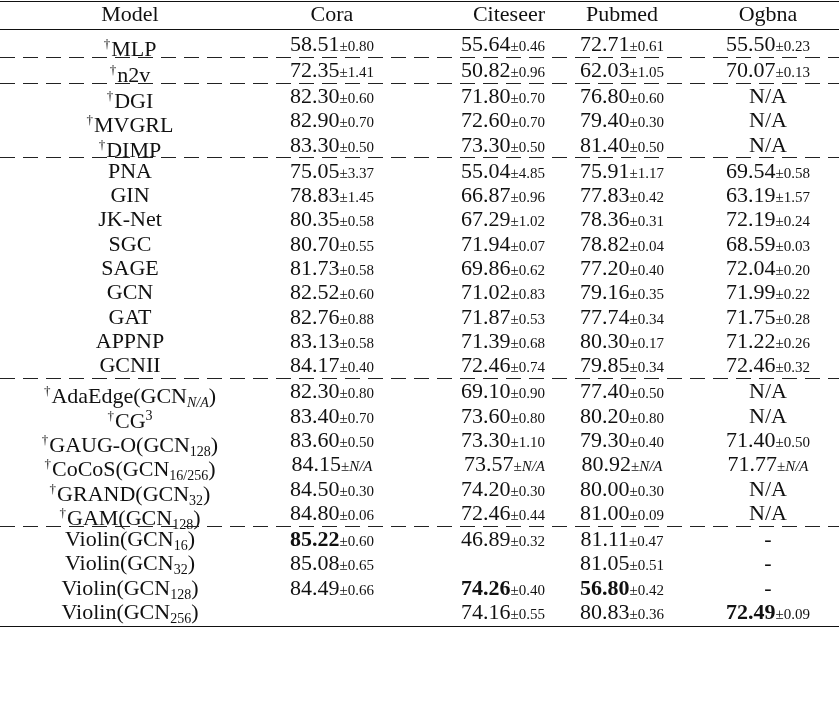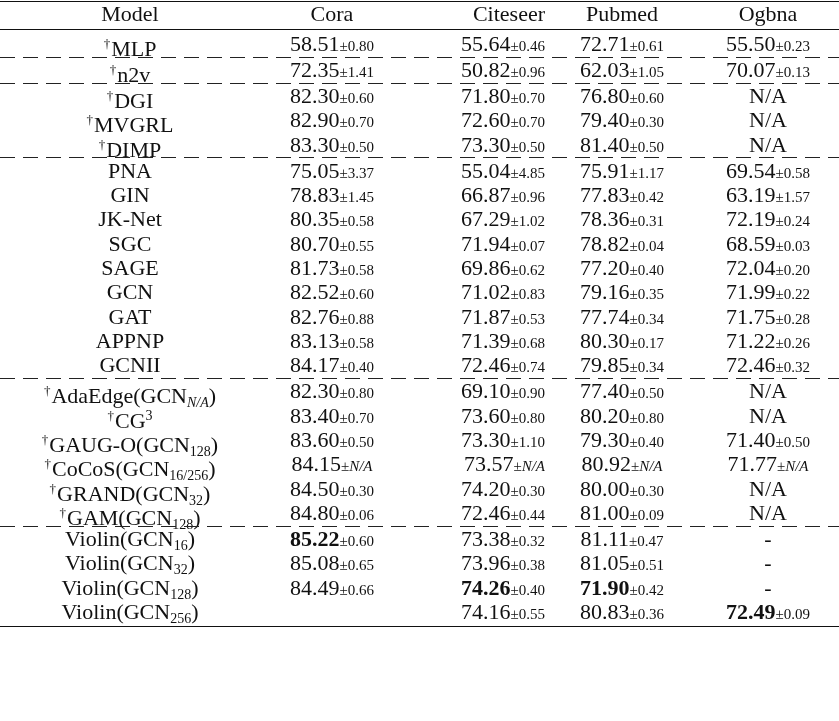--- a/index.html
+++ b/index.html
@@ -178,36 +178,35 @@
       <div class="cell c0"><span class="dag">†</span><span>GAM(GCN</span><sub>128</sub><span>)</span></div>
       <div class="cell c1"><span>84.80</span><span class="std">±</span><span class="std">0.06</span></div>
       <div class="cell c2"><span>72.46</span><span class="std">±</span><span class="std">0.44</span></div>
       <div class="cell c3"><span>81.00</span><span class="std">±</span><span class="std">0.09</span></div>
       <div class="cell c4"><span>N/A</span></div>
     </div>
     <div class="rule dashed" style="top: 526px;"></div>
     <div class="row" style="top: 527px;">
       <div class="cell c0"><span>Violin(GCN</span><sub>16</sub><span>)</span></div>
       <div class="cell c1"><span class="bold">85.22</span><span class="std">±</span><span class="std">0.60</span></div>
-      <div class="cell c2"><span>73.38</span><span class="std">±</span><span class="std">0.32</span></div>
+      <div class="cell c2"><span>46.89</span><span class="std">±</span><span class="std">0.32</span></div>
       <div class="cell c3"><span>81.11</span><span class="std">±</span><span class="std">0.47</span></div>
       <div class="cell c4"><span>-</span></div>
     </div>
     <div class="row" style="top: 551.35px; font-family: Liberation Serif, serif;">
       <div class="cell c0"><span>Violin(GCN</span><sub>32</sub><span>)</span></div>
       <div class="cell c1"><span>85.08</span><span class="std">±</span><span class="std">0.65</span></div>
-      <div class="cell c2"><span>73.96</span><span class="std">±</span><span class="std">0.38</span></div>
       <div class="cell c3"><span>81.05</span><span class="std">±</span><span class="std">0.51</span></div>
       <div class="cell c4"><span>-</span></div>
     </div>
     <div class="row" style="top: 575.7px;">
       <div class="cell c0"><span>Violin(GCN</span><sub>128</sub><span>)</span></div>
       <div class="cell c1"><span>84.49</span><span class="std">±</span><span class="std">0.66</span></div>
       <div class="cell c2"><span class="bold">74.26</span><span class="std">±</span><span class="std">0.40</span></div>
-      <div class="cell c3"><span class="bold">71.90</span><span class="std">±</span><span class="std">0.42</span></div>
+      <div class="cell c3"><span class="bold">56.80</span><span class="std">±</span><span class="std">0.42</span></div>
       <div class="cell c4"><span>-</span></div>
     </div>
     <div class="row" style="top: 600.05px;">
       <div class="cell c0"><span>Violin(GCN</span><sub>256</sub><span>)</span></div>
       <div class="cell c2"><span>74.16</span><span class="std">±</span><span class="std">0.55</span></div>
       <div class="cell c3"><span>80.83</span><span class="std">±</span><span class="std">0.36</span></div>
       <div class="cell c4"><span class="bold">72.49</span><span class="std">±</span><span class="std">0.09</span></div>
     </div>
     <div class="rule solid" style="top: 626px;"></div>
   </div>

